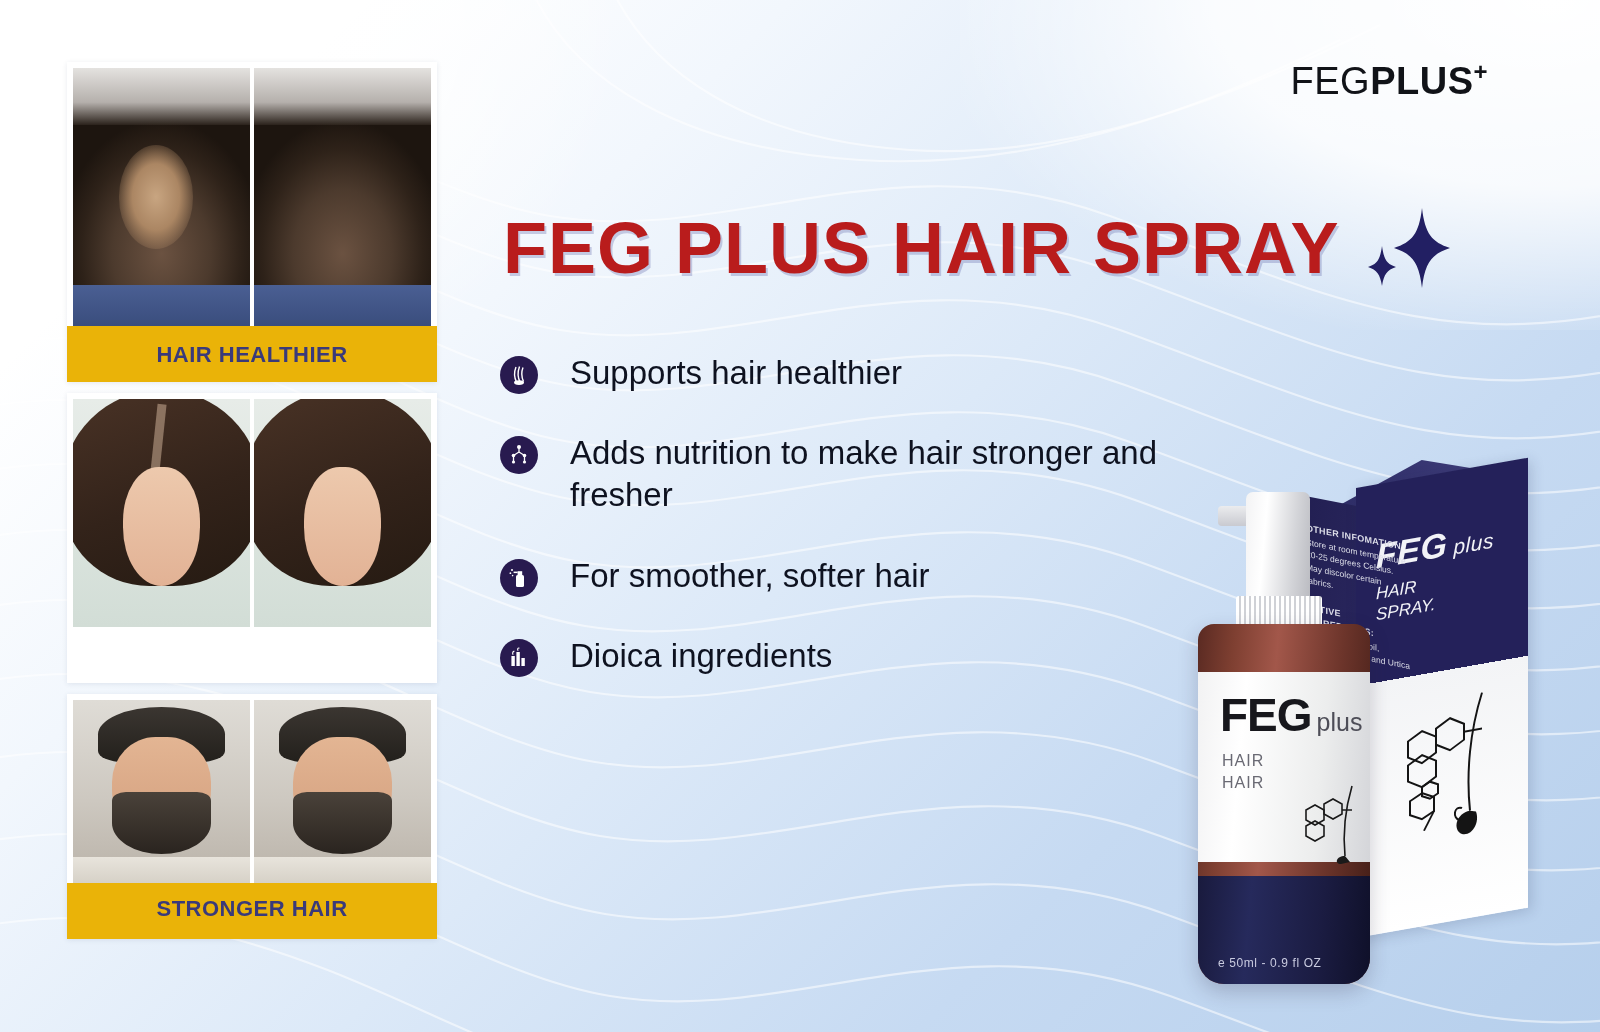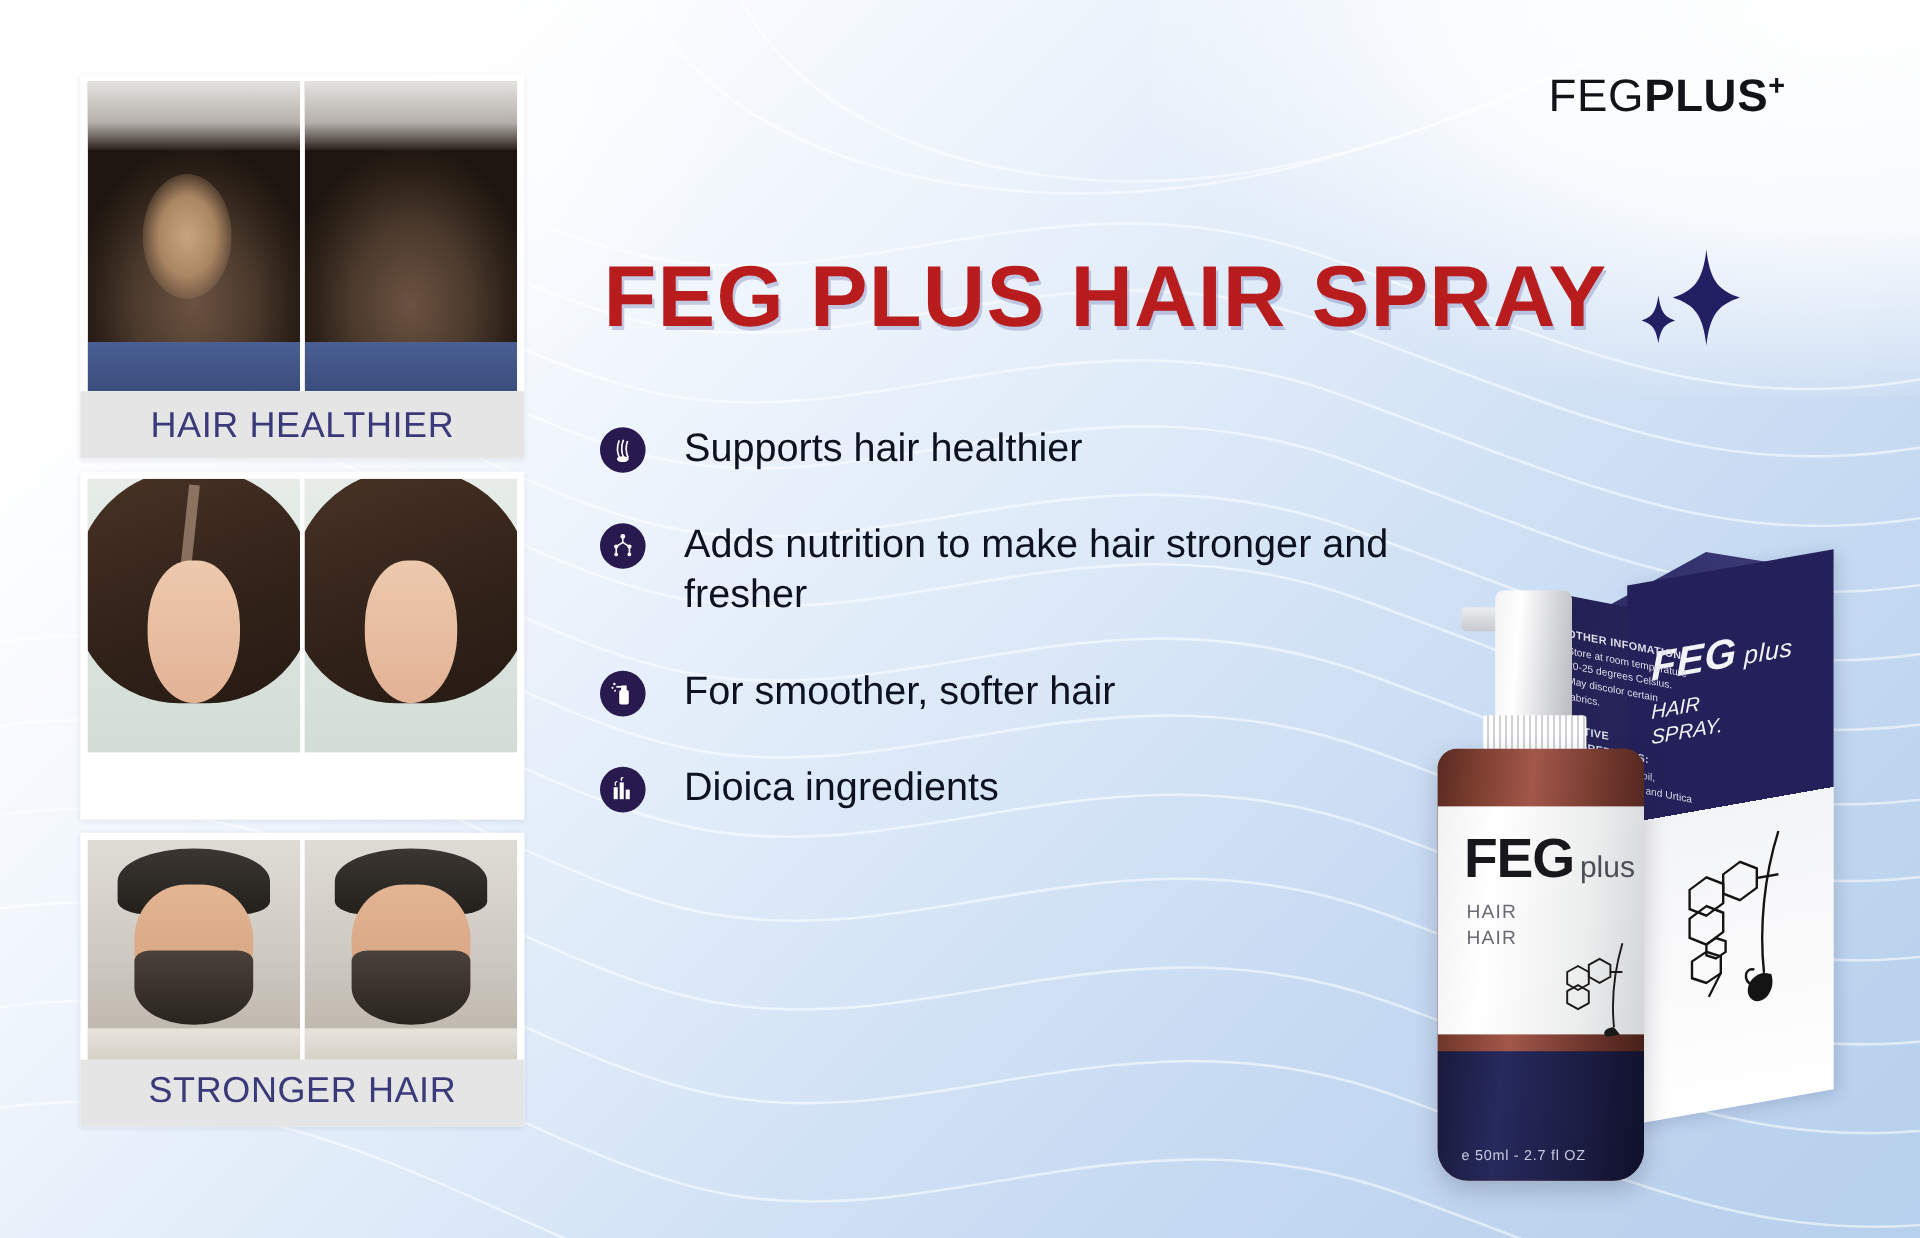--- a/index.html
+++ b/index.html
@@ -39,24 +39,24 @@
   .photo-pair { position:absolute; left:6px; top:6px; right:6px; display:flex; gap:4px; overflow:hidden; }
   #card-1 .photo-pair { height:258px; }
   #card-2 .photo-pair { height:228px; }
   #card-3 .photo-pair { height:183px; }
   .photo { flex:1 1 50%; position:relative; overflow:hidden; background:#cfc6bd; }
 
   .caption {
     position:absolute; left:0; right:0; bottom:0;
     text-align:center;
     color:#3a3a7a;
-    font-weight:normal;
-    font-size:30px;
+    font-weight:bold;
+    font-size:22px;
     letter-spacing:0.5px;
-    background:#e5e5e5;
+    background:#eab308;
   }
   #card-1 .caption { height:56px; line-height:58px; }
   #card-2 .caption { height:56px; line-height:54px; }
   #card-3 .caption { height:56px; line-height:52px; }
 
   
   .scalp-a, .scalp-b {
     position:absolute; inset:0;
     background:
       radial-gradient(ellipse 58% 52% at 50% 72%, #6b5241 0%, #4c3a2d 48%, #2e2219 78%, #1d150f 100%),
@@ -453,17 +453,17 @@
             <polygon points="6,26 15,21 24,26 24,36 15,41 6,36"></polygon>
             <polygon points="24,20 33,15 42,20 42,30 33,35 24,30"></polygon>
             <polygon points="6,42 15,37 24,42 24,52 15,57 6,52"></polygon>
             <path d="M42 26 L52 26"></path>
             <path d="M52 2 C45 26, 43 52, 45 72"></path>
           </g>
           <path d="M45 72 C36 72, 34 80, 41 80 L50 78 Z" fill="#1a1a1a"></path>
         </svg>
       </div>
       <div id="bottle-bottom">
-        <div id="bottle-vol">e 50ml - 2.7 fl OZ</div>
+        <div id="bottle-vol">e 50ml - 0.9 fl OZ</div>
       </div>
     </div>
   </div>
 </div>
 
 </body></html>

